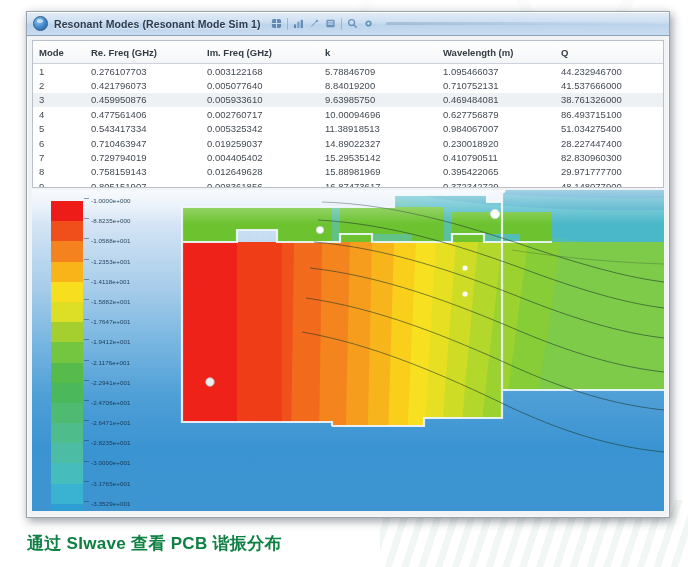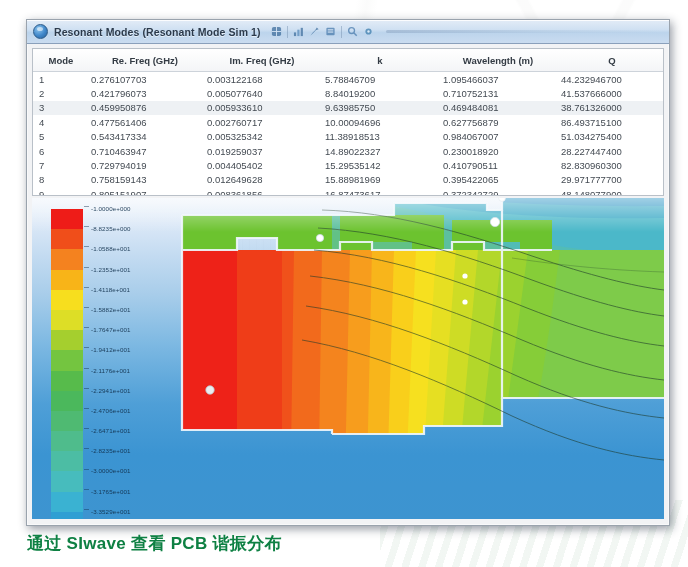--- a/index.html
+++ b/index.html
@@ -23,21 +23,20 @@
   .wm3{left:380px;top:500px;width:308px;height:67px;
        background:repeating-linear-gradient(108deg, rgba(180,205,185,.00) 0 9px, rgba(168,200,176,.50) 9px 16px);}
 
   
   #window{
     position:absolute;left:26px;top:11px;width:642px;height:505px;
     background:#f2f3f5;
     border:1px solid #9aa3ad;
     box-shadow:2px 3px 9px rgba(20,30,50,.45), 0 0 0 1px rgba(255,255,255,.5) inset;
     overflow:hidden;
-    margin-top:8px;
   }
 
   
   #titlebar{
     position:relative;height:24px;width:100%;
     background:linear-gradient(180deg,#e3ecf7 0%, #cfe0f2 42%, #bcd4ec 55%, #cadcf0 100%);
     border-bottom:1px solid #8aa0bb;
     display:flex;align-items:center;gap:6px;padding:0 6px;box-sizing:border-box;
   }
   #titlebar::after{content:"";position:absolute;left:0;right:0;top:0;height:1px;background:rgba(255,255,255,.85);}
@@ -60,21 +59,21 @@
     background:linear-gradient(90deg, rgba(140,165,195,.55) 0%, rgba(170,195,220,.35) 60%, rgba(200,220,240,0) 100%);
     border-radius:2px;}
 
   
   #table-wrap{
     position:absolute;left:5px;top:28px;width:632px;height:148px;
     background:#ffffff;border:1px solid #b9c0c8;box-sizing:border-box;overflow:hidden;
   }
   table.modes{border-collapse:collapse;width:100%;table-layout:fixed;}
   table.modes th{
-    font-size:9.5px;font-weight:bold;color:#333b44;text-align:center;
+    font-size:9.5px;font-weight:bold;color:#333b44;text-align:left;
     padding:3px 2px 3px 6px;height:16px;
     background:linear-gradient(180deg,#ffffff 0%, #f4f5f7 100%);
     border-bottom:1px solid #cdd3da;
     white-space:nowrap;filter:blur(.22px);
   }
   table.modes td{
     font-size:9.5px;color:#434a52;padding:1px 2px 1px 6px;height:12.4px;
     white-space:nowrap;filter:blur(.25px);
   }
   table.modes tbody tr:nth-child(3){background:#eef1f4;}

